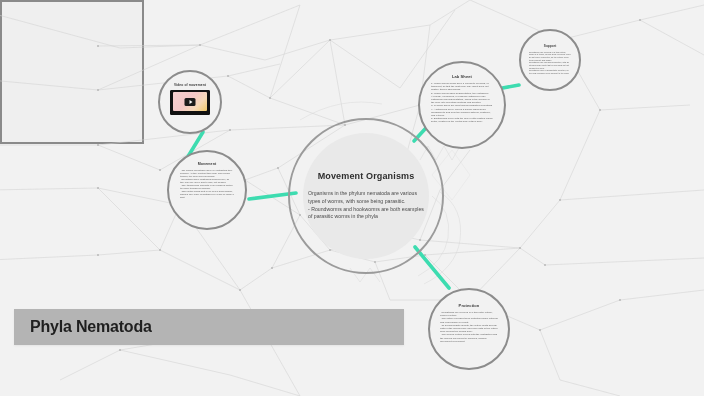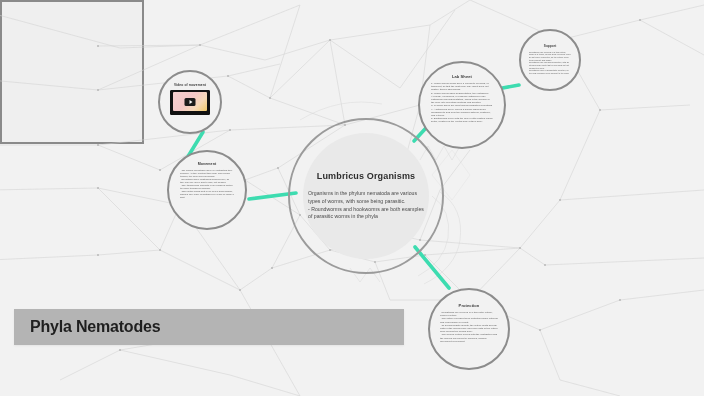--- a/index.html
+++ b/index.html
@@ -217,21 +217,21 @@
       <line x1="414" y1="141" x2="437" y2="116"></line>
       <line x1="497" y1="89" x2="519" y2="85"></line>
       <line x1="415" y1="247" x2="449" y2="288"></line>
     </g>
   </svg>
 
   <div id="center-ring"></div>
   <div id="center-node"></div>
   <div id="center-inner"></div>
   <div id="center-content">
-    <div id="center-title">Lumbricus Organisms</div>
+    <div id="center-title">Movement Organisms</div>
     <div id="center-body" style="white-space: pre-line;">Organisms in the phylum nematoda are various types of worms, with some being parasitic.
 - Roundworms and hookworms are both examples of parasitic worms in the phyla</div>
   </div>
 
   <div class="node" id="node-video">
     <div class="ntitle">Video of movement</div>
     <div class="thumb">
       <div class="pic"></div>
       <div class="play"></div>
     </div>
@@ -263,16 +263,16 @@
 
   <div class="node" id="node-protection">
     <div class="ntitle">Protection</div>
     <div class="nbody" style="white-space: pre-line;">- Nematodes are covered in a thin outer cuticle, called a cuticle.
 - The cuticle provides them protection while entering and living inside of a host.
 - To accommodate growth, the cuticle molts several parts of the worms body and new parts of the cuticle grow around the worms body.
 - The worm's cuticle moves with the contraction and the worm's movement in muscles, making movement convenient.</div>
   </div>
 
   <div id="title-banner">
-    <span class="tlabel">Phyla Nematodes</span>
+    <span class="tlabel">Phyla Nematoda</span>
   </div>
 
 </div>
 
 </body></html>

